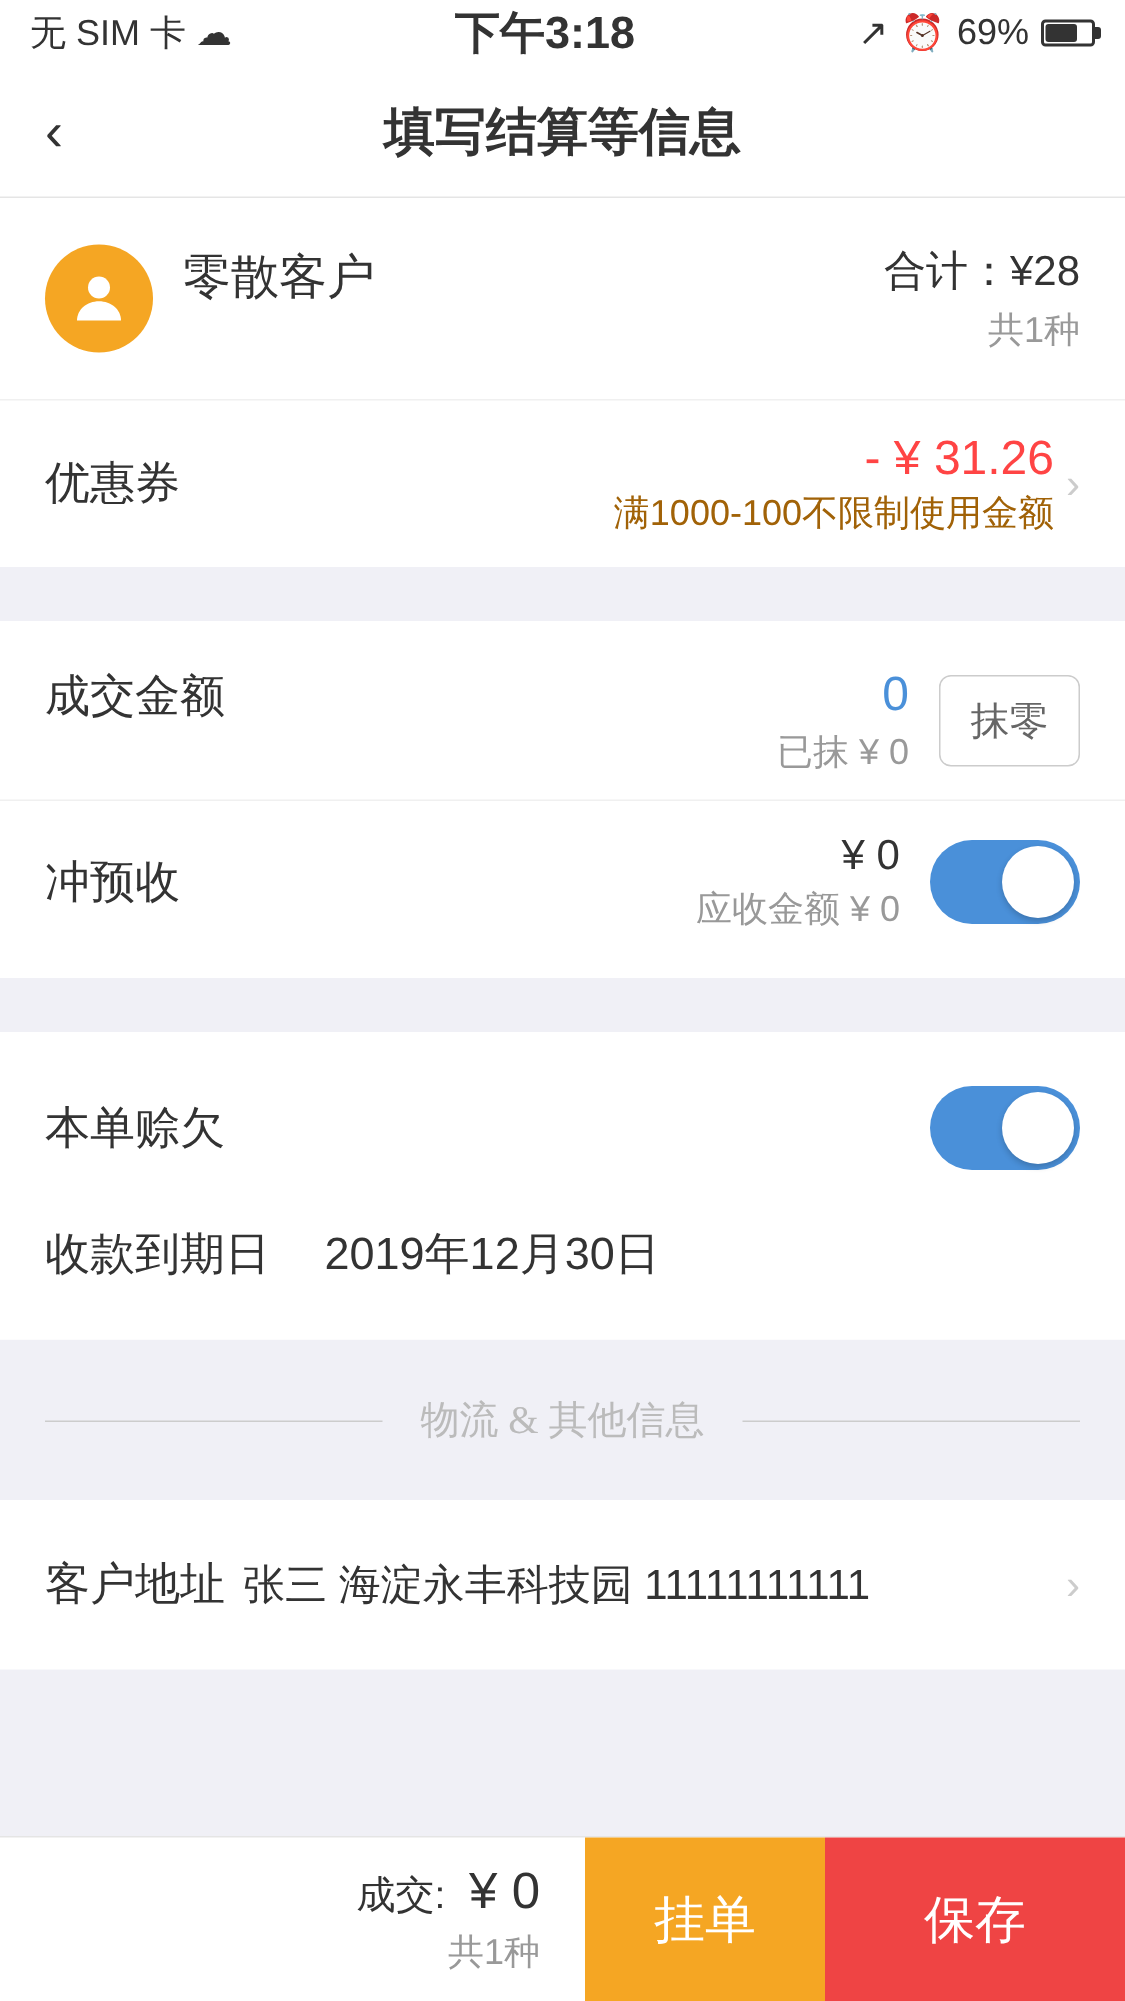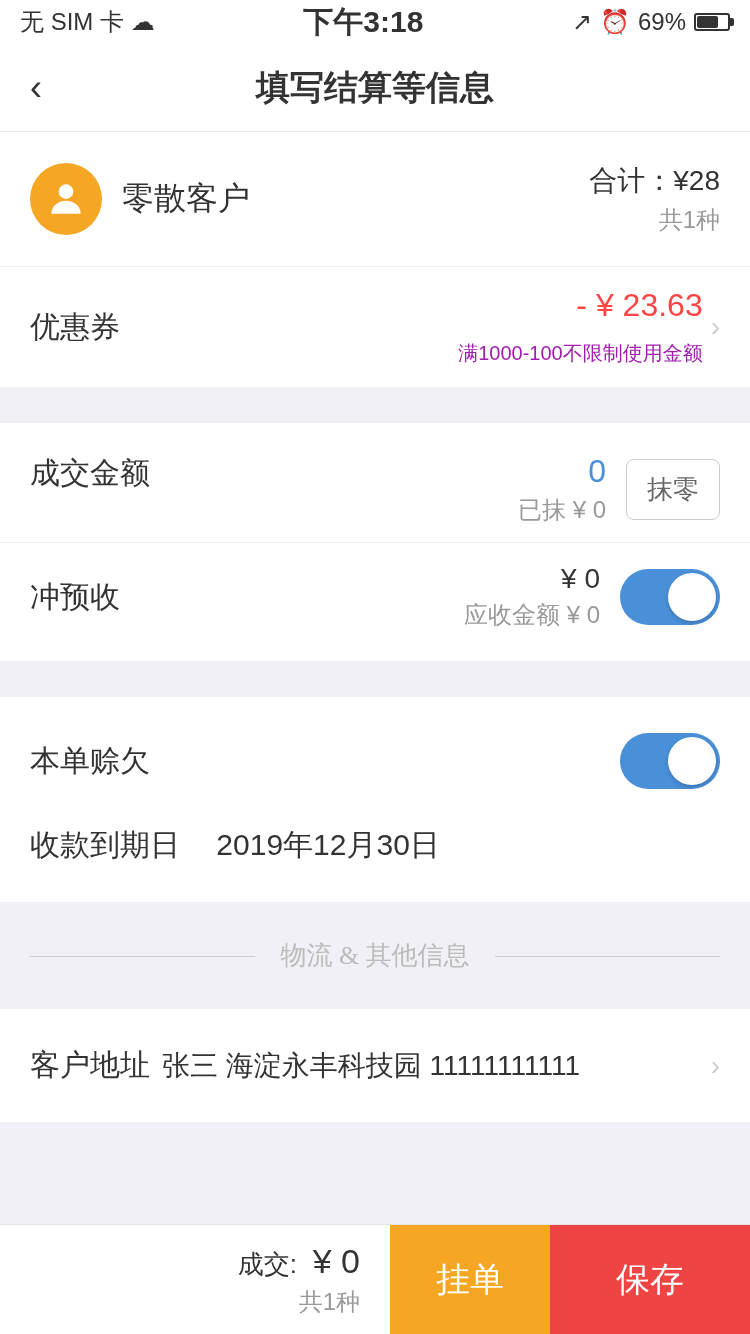--- a/index.html
+++ b/index.html
@@ -57,21 +57,20 @@
       margin-bottom: 16px;
     }
     .customer-row {
       display: flex;
       align-items: center;
       justify-content: space-between;
       padding: 30px 30px;
     }
     .customer-left {
       display: flex;
-      align-items: center;
       gap: 20px;
     }
     .avatar {
       width: 72px;
       height: 72px;
       border-radius: 50%;
       background: #f5a623;
       display: flex;
       align-items: center;
       justify-content: center;
@@ -88,21 +87,21 @@
       align-items: center;
       justify-content: space-between;
       padding: 20px 30px;
       background: #fff;
       border-top: 1px solid #f0f0f0;
     }
     .coupon-label { font-size: 30px; color: #333; }
     .coupon-right { display: flex; align-items: center; gap: 8px; }
     .coupon-value-block { text-align: right; }
     .coupon-discount { font-size: 32px; color: #ff4444; font-weight: 500; }
-    .coupon-desc { font-size: 20px; color: #a21caf; margin-top: 16px; }
+    .coupon-desc { font-size: 24px; color: #a16207; margin-top: 2px; }
     .chevron-icon { color: #ccc; font-size: 28px; }
 
     
     .gray-divider {
       height: 20px;
       background: #f0f0f6;
     }
 
     
     .transaction-section {
@@ -307,21 +306,21 @@
     <div class="customer-right">
       <div class="total-amount">合计：¥28</div>
       <div class="total-count">共1种</div>
     </div>
   </div>
 
   <div class="coupon-row">
     <span class="coupon-label">优惠券</span>
     <div class="coupon-right">
       <div class="coupon-value-block">
-        <div class="coupon-discount">- ¥ 23.63</div>
+        <div class="coupon-discount">- ¥ 31.26</div>
         <div class="coupon-desc">满1000-100不限制使用金额</div>
       </div>
       <span class="chevron-icon">›</span>
     </div>
   </div>
 </div>
 
 <div class="gray-divider"></div>
 
 <div class="transaction-section">

